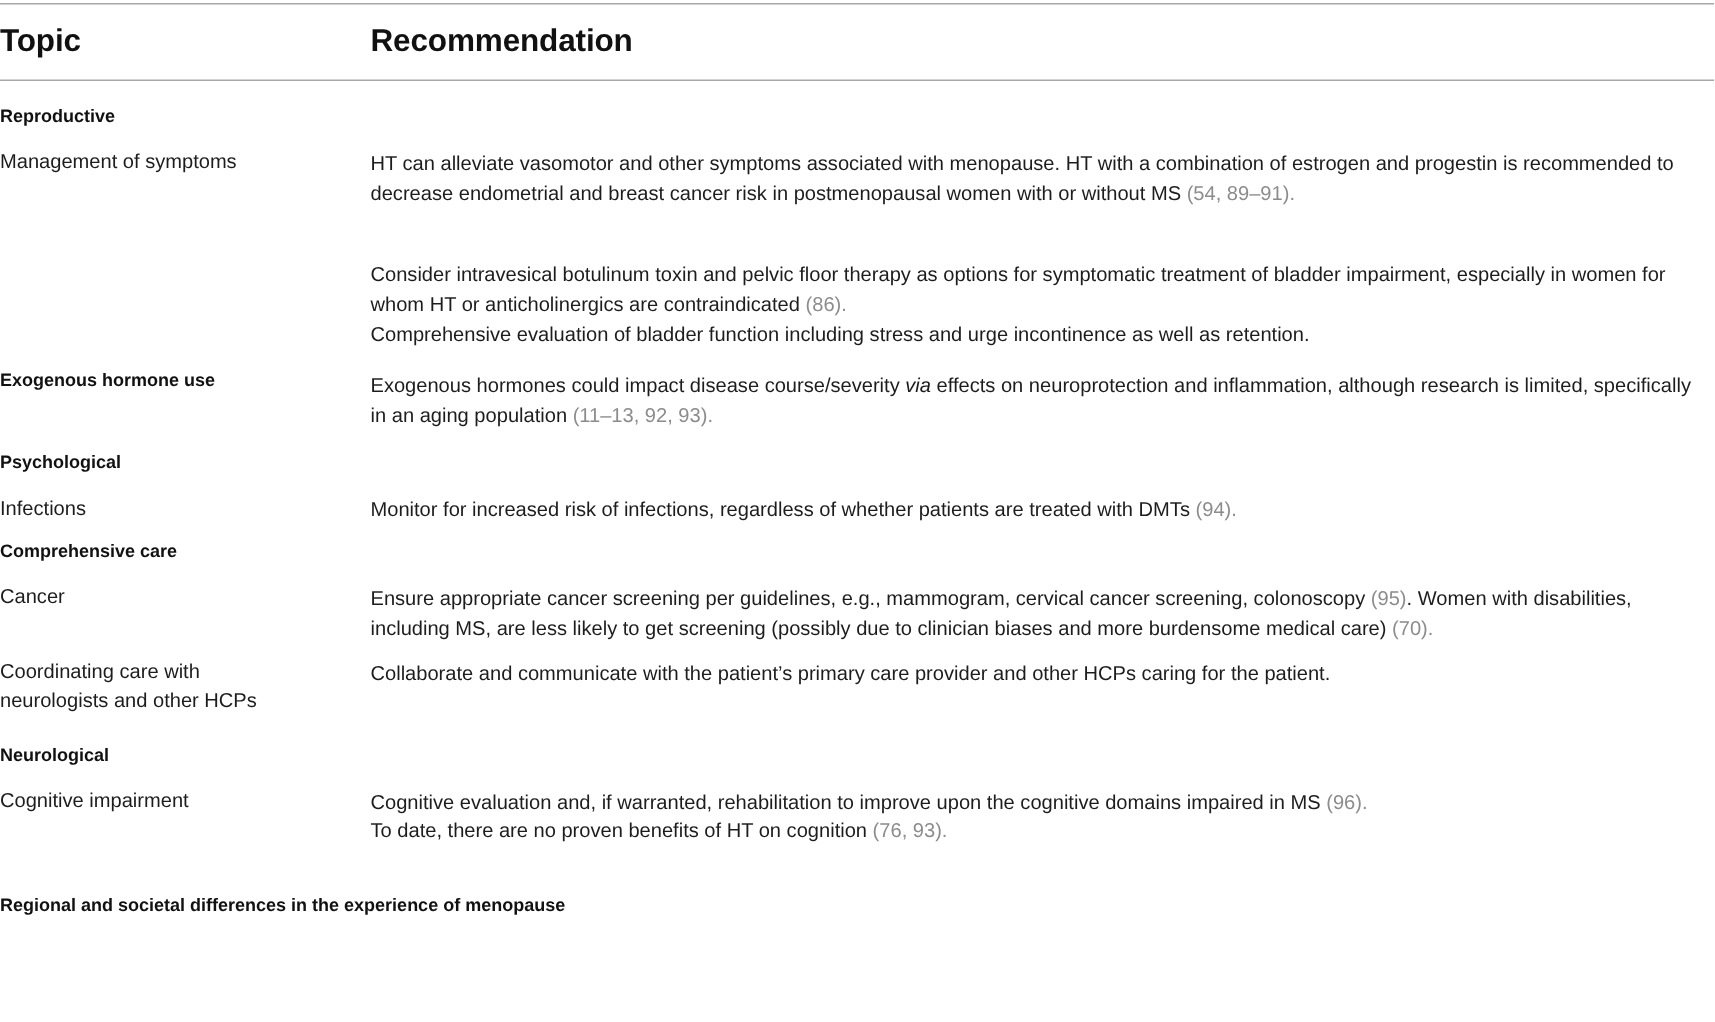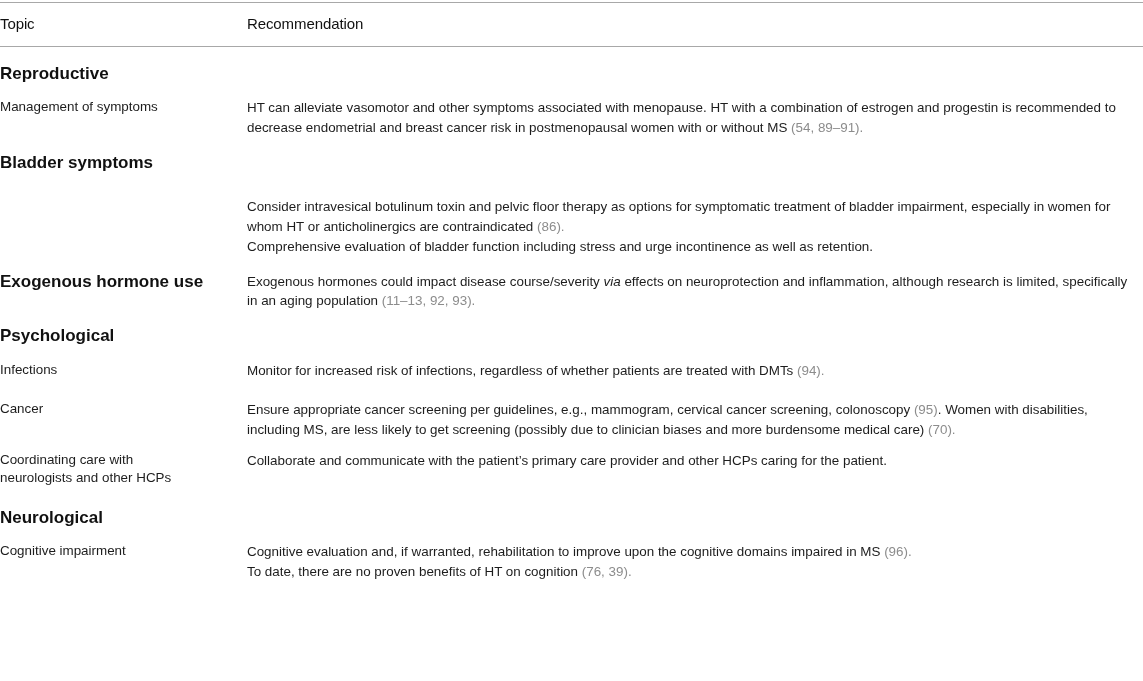--- a/index.html
+++ b/index.html
@@ -37,35 +37,35 @@
   table.tbl col.c-rec   { width: 896px; }
 
   th, td {
     vertical-align: top;
     padding: 0;
     text-align: left;
   }
 
   
   .hdr-cell {
-    font-size: 15px;
-    font-weight: normal;
+    font-size: 21px;
+    font-weight: bold;
     color: #111111;
     letter-spacing: -0.1px;
     padding: 12px 0 13px 0;
     line-height: 1.2;
   }
   .hdr-rule td { padding: 0; }
   .hdr-rule .rule { margin-bottom: 0; }
 
   
   .spacer-after-header td { height: 15px; }
 
   .section-head {
-    font-size: 17px;
+    font-size: 12px;
     font-weight: bold;
     color: #111111;
     line-height: 1.25;
     padding-top: 1px;
     padding-bottom: 3px;
     white-space: nowrap;
   }
 
   .topic {
     font-size: 13.4px;
@@ -135,24 +135,20 @@
       <tr>
         <td class="topic">Management of symptoms</td>
         <td class="rec">
           <p><span>HT can alleviate vasomotor and other symptoms associated with menopause. HT with a combination of estrogen and progestin is recommended to decrease endometrial and breast cancer risk in postmenopausal women with or without MS</span> <span class="cite">(54, 89–91).</span></p>
         </td>
       </tr>
       <tr class="gap-md">
           <td colspan="2"></td>
         </tr>
 
-      <tr>
-        <td class="section-head">Bladder symptoms</td>
-        <td></td>
-      </tr>
       <tr class="gap-lg">
           <td colspan="2"></td>
         </tr>
 
       <tr>
         <td class="topic"></td>
         <td class="rec">
           <p><span>Consider intravesical botulinum toxin and pelvic floor therapy as options for symptomatic treatment of bladder impairment, especially in women for whom HT or anticholinergics are contraindicated</span> <span class="cite">(86).</span></p>
           <p>Comprehensive evaluation of bladder function including stress and urge incontinence as well as retention.</p>
         </td>
@@ -182,20 +178,24 @@
       <tr>
         <td class="topic">Infections</td>
         <td class="rec">
           <p><span>Monitor for increased risk of infections, regardless of whether patients are treated with DMTs </span><span class="cite">(94).</span></p>
         </td>
       </tr>
       <tr class="gap-sm">
           <td colspan="2"></td>
         </tr>
 
+      <tr>
+        <td class="section-head">Comprehensive care</td>
+        <td></td>
+      </tr>
       <tr class="gap-sm">
           <td colspan="2"></td>
         </tr>
 
       <tr>
         <td class="topic">Cancer</td>
         <td class="rec">
           <p><span>Ensure appropriate cancer screening per guidelines, e.g., mammogram, cervical cancer screening, colonoscopy </span><span class="cite">(95)</span><span>. Women with disabilities, including MS, are less likely to get screening (possibly due to clinician biases and more burdensome medical care) </span><span class="cite">(70).</span></p>
         </td>
       </tr>
@@ -221,32 +221,35 @@
         <td></td>
       </tr>
       <tr class="gap-sm">
           <td colspan="2"></td>
         </tr>
 
       <tr>
         <td class="topic">Cognitive impairment</td>
         <td class="rec">
           <p><span>Cognitive evaluation and, if warranted, rehabilitation to improve upon the cognitive domains impaired in MS </span><span class="cite">(96).</span></p>
-          <p><span>To date, there are no proven benefits of HT on cognition </span><span class="cite">(76, 39).</span></p>
-        </td>
-      </tr>
-      <tr class="gap-md">
-          <td colspan="2"></td>
-        </tr>
-
-      <tr class="gap-sm">
-          <td colspan="2"></td>
-        </tr>
-
-      <tr class="gap-sm">
-          <td colspan="2"></td>
-        </tr>
-
+          <p><span>To date, there are no proven benefits of HT on cognition </span><span class="cite">(76, 93).</span></p>
+        </td>
+      </tr>
+      <tr class="gap-md">
+          <td colspan="2"></td>
+        </tr>
+
+      <tr class="gap-sm">
+          <td colspan="2"></td>
+        </tr>
+
+      <tr class="gap-sm">
+          <td colspan="2"></td>
+        </tr>
+
+      <tr>
+        <td class="section-head" colspan="2">Regional and societal differences in the experience of menopause</td>
+      </tr>
 
     </tbody>
   </table>
 
 </div>
 
 </body></html>

